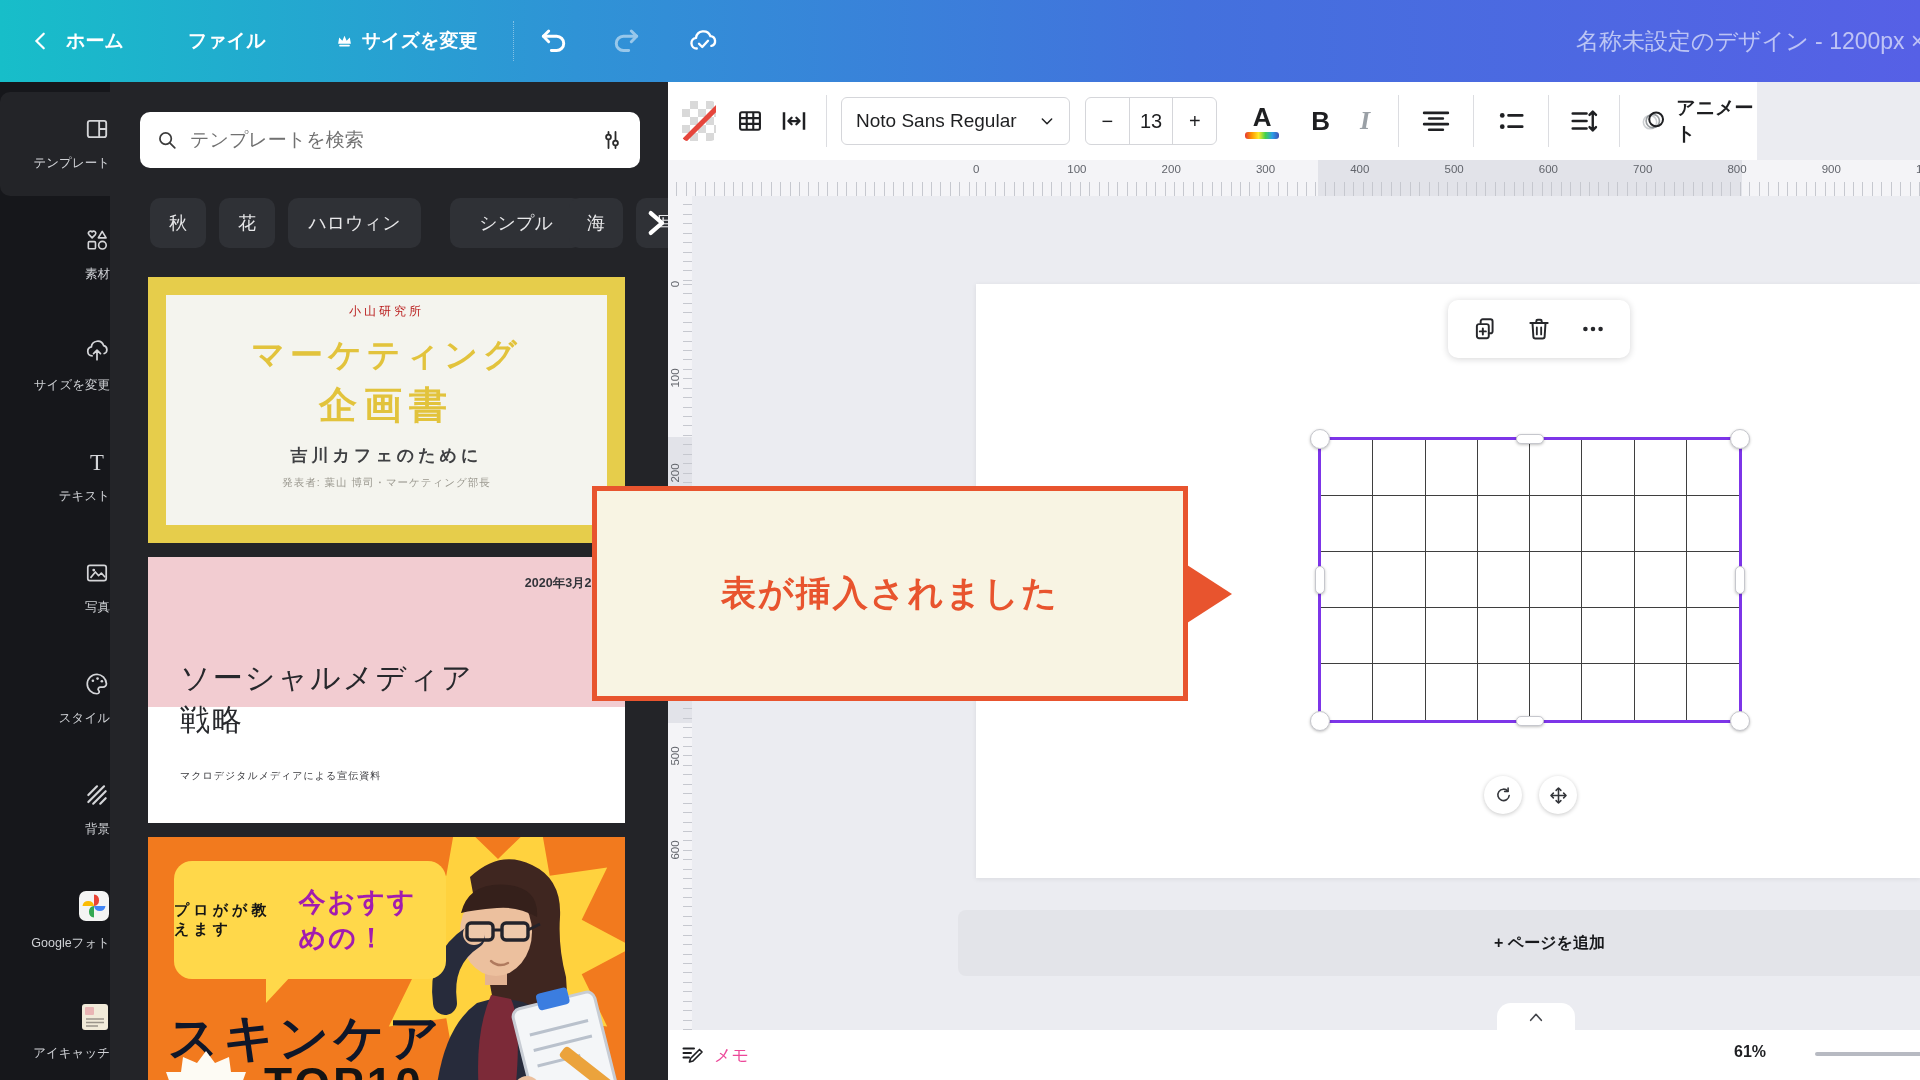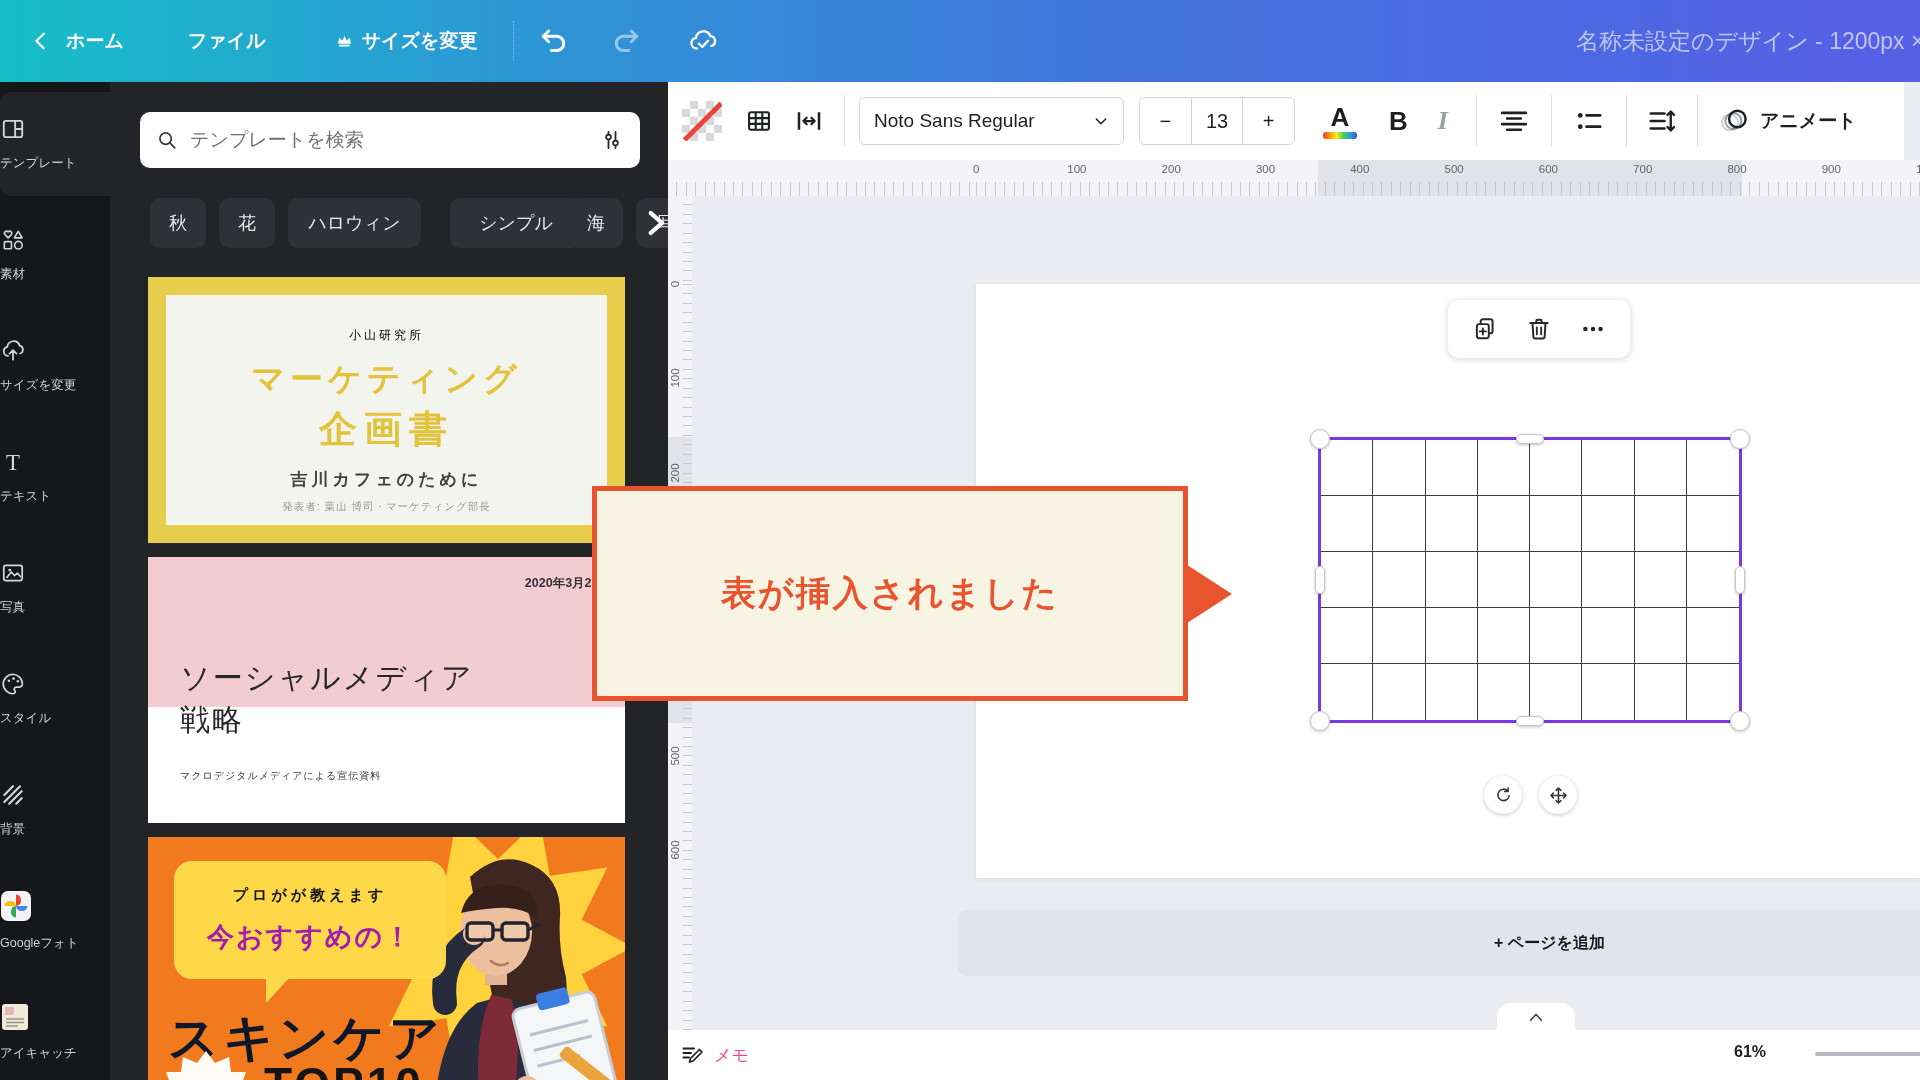--- a/index.html
+++ b/index.html
@@ -12,65 +12,65 @@
   #topbar { left:0; top:0; width:1920px; height:82px;
     background:linear-gradient(90deg,#17bec9 0%,#2f93d6 30%,#4371dd 62%,#5660e6 100%);
     display:flex; align-items:center; color:#fff; z-index:70; }
   .tb-item { font-size:19px; font-weight:700; color:#fff; display:flex; align-items:center; gap:9px; cursor:pointer; }
   .tb-divider { width:1px; height:40px; border-left:1px dotted rgba(255,255,255,.4); }
   #topbar-title { color:rgba(255,255,255,.62); font-size:23px; font-weight:400; white-space:nowrap; overflow:hidden; }
 
   
   #rail { left:0; top:82px; width:110px; height:998px; background:#16171b; z-index:40; }
   .rail-item { position:absolute; left:0; width:110px; height:104px; display:flex; flex-direction:column;
-               align-items:flex-start; justify-content:center; gap:13px; cursor:pointer; }
+               align-items:flex-end; justify-content:center; gap:13px; cursor:pointer; }
   .rail-item span { font-size:12.5px; color:#cfd1d5; }
   .rail-item.active { background:#232428; border-radius:10px 0 0 10px; }
 
   
   #panel { left:110px; top:82px; width:558px; height:998px; background:#232428; overflow:hidden; z-index:41; }
   #searchbox { left:30px; top:30px; width:500px; height:56px; background:#fff; border-radius:10px;
                display:flex; align-items:center; padding:0 16px; gap:12px; }
   #searchbox input { border:none; outline:none; flex:1; font-size:19px; color:#333;
                      font-family:Liberation Serif, serif; background:transparent; }
   #searchbox input::placeholder { color:#717171; }
   .chip { position:absolute; top:116px; height:50px; background:#2f3136; border-radius:10px; color:#e8e8ea;
           font-size:18px; display:flex; align-items:center; justify-content:center; cursor:pointer; }
   .thumb { position:absolute; left:38px; width:477px; overflow:hidden; cursor:pointer; }
 
   
   #thumb1 { top:195px; height:266px; background:#e6cd4b; padding:18px; }
   #thumb1 .inner { width:100%; height:100%; background:#f4f4ee; text-align:center; }
-  .t1-org { padding-top:32px; font-size:12px; color:#000000; letter-spacing:3px; }
+  .t1-org { padding-top:8px; font-size:12px; color:#b91c1c; letter-spacing:3px; }
   .t1-line1 { margin-top:13px; font-size:33px; font-weight:700; color:#e2c33c; letter-spacing:5px; }
   .t1-line2 { margin-top:2px; font-size:38px; font-weight:700; color:#e2c33c; letter-spacing:7px; }
   .t1-sub { margin-top:13px; font-size:17px; font-weight:700; color:#3f4043; letter-spacing:4px; }
   .t1-pres { margin-top:9px; font-size:10.5px; color:#9a988f; letter-spacing:1px; }
 
   
   #thumb2 { top:475px; height:266px; background:#fff; }
   #thumb2 .pink { position:absolute; left:0; top:0; width:100%; height:150px; background:#f2ccd1; }
   .t2-date { position:absolute; top:18px; right:14px; font-size:12.5px; color:#33343a; font-weight:700; }
   .t2-title { position:absolute; left:32px; top:100px; font-size:30px; color:#27282c; line-height:42px; letter-spacing:2px; }
   .t2-cap { position:absolute; left:32px; top:212px; font-size:10px; color:#3a3a3e; letter-spacing:1px;
             font-family:"Liberation Serif",serif; }
 
   
   #thumb3 { top:755px; height:266px; background:#f27a1e; }
   #bubble { position:absolute; left:26px; top:24px; width:272px; height:118px; background:#ffd84a;
-            border-radius:18px; display:flex; flex-direction:column; align-items:center; justify-content:center; gap:14px; }
+            border-radius:18px; display:flex; flex-direction:row; align-items:center; justify-content:center; gap:14px; }
   #bubble .b1 { font-size:15px; font-weight:700; color:#151515; letter-spacing:4px; }
   #bubble .b2 { font-size:27px; font-weight:900; color:#a21caf; letter-spacing:2px; }
   #bubble-tail { position:absolute; left:118px; top:138px; width:0; height:0;
                  border-top:28px solid #ffd84a; border-right:26px solid transparent; }
   .t3-title { position:absolute; left:20px; top:158px; font-size:50px; font-weight:900; color:#0f172a; letter-spacing:4px;margin-top:10px; }
   .t3-rank { position:absolute; left:116px; top:220px; font-size:46px; font-weight:900; color:#141414; letter-spacing:3px; }
 
   
-  #toolbar { left:668px; top:82px; width:1236px; height:78px; background:#fff; display:flex; align-items:center; z-index:30; }
+  #toolbar { left:668px; top:82px; width:1089px; height:78px; background:#fff; display:flex; align-items:center; z-index:30; }
   .tool-divider { width:1px; height:52px; background:#dcdde1; }
   .tool-btn { display:flex; align-items:center; justify-content:center; cursor:pointer; }
   #fontbox { width:265px; height:48px; border:1px solid #d5d6da; border-radius:6px; display:flex;
              align-items:center; justify-content:space-between; padding:0 14px; cursor:pointer; }
   #fontbox span { font-size:19px; color:#1e1f21; }
   #stepper { width:156px; height:48px; border:1px solid #d5d6da; border-radius:6px; display:flex; align-items:stretch; }
   #stepper > div { flex:1; display:flex; align-items:center; justify-content:center; font-size:20px; color:#1e1f21; cursor:pointer; }
   #stepper .mid { border-left:1px solid #d5d6da; border-right:1px solid #d5d6da; cursor:text; }
   .fmt-letter { font-size:26px; font-weight:700; color:#1e1f21; }
 

